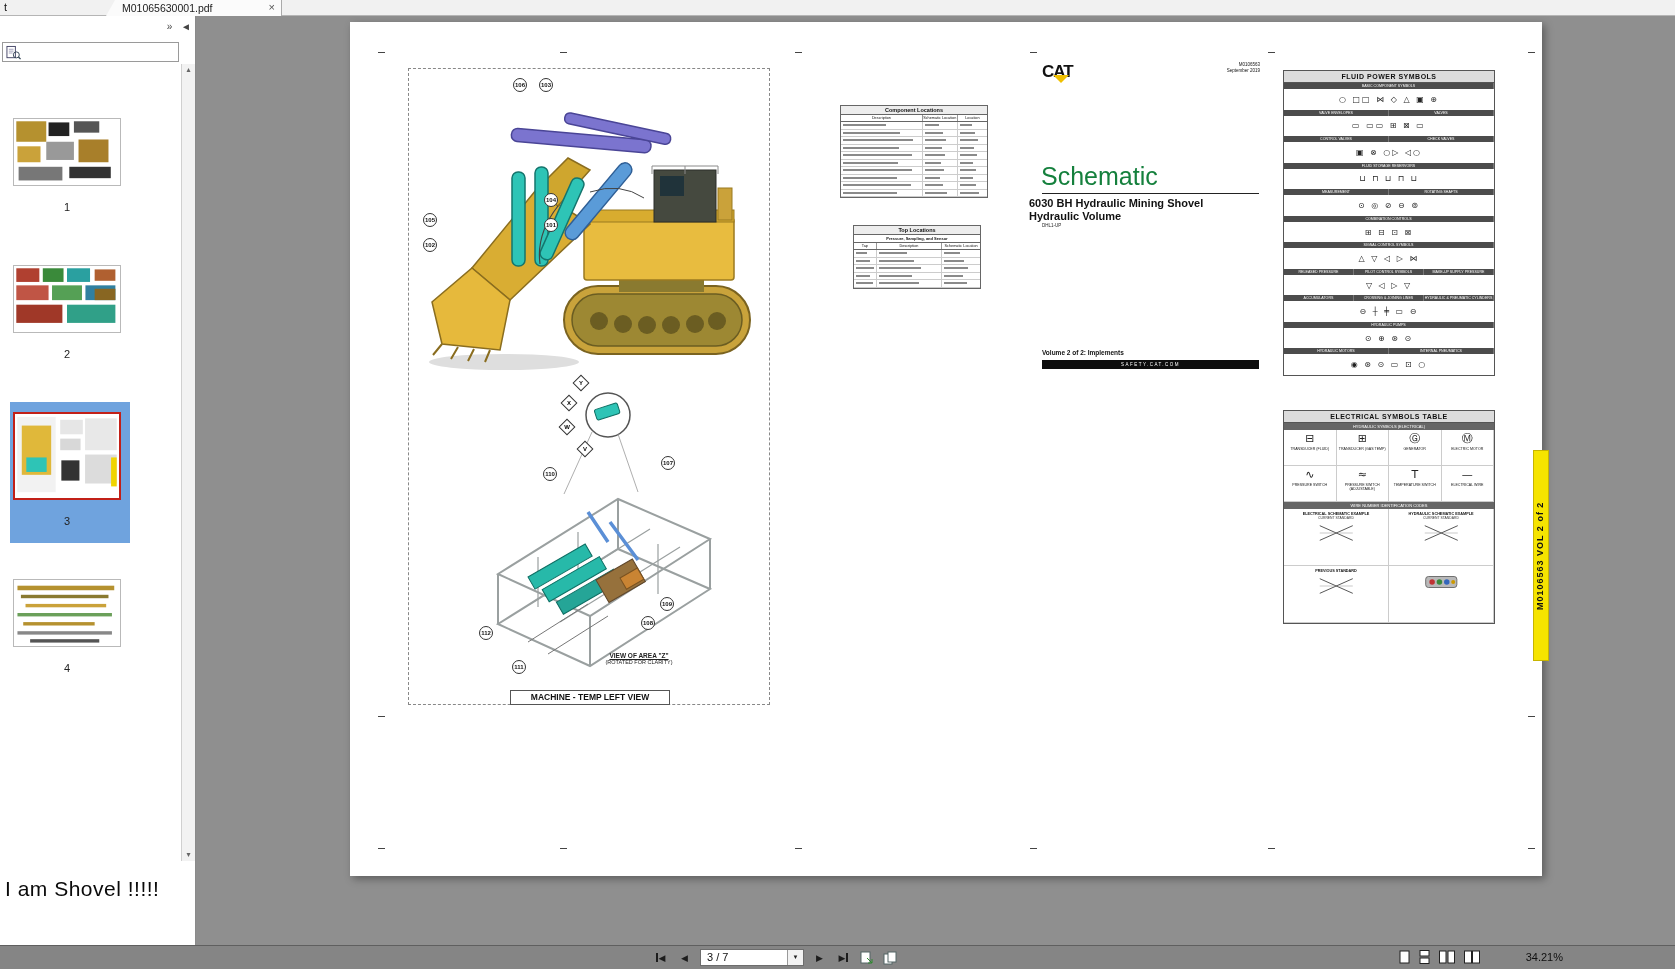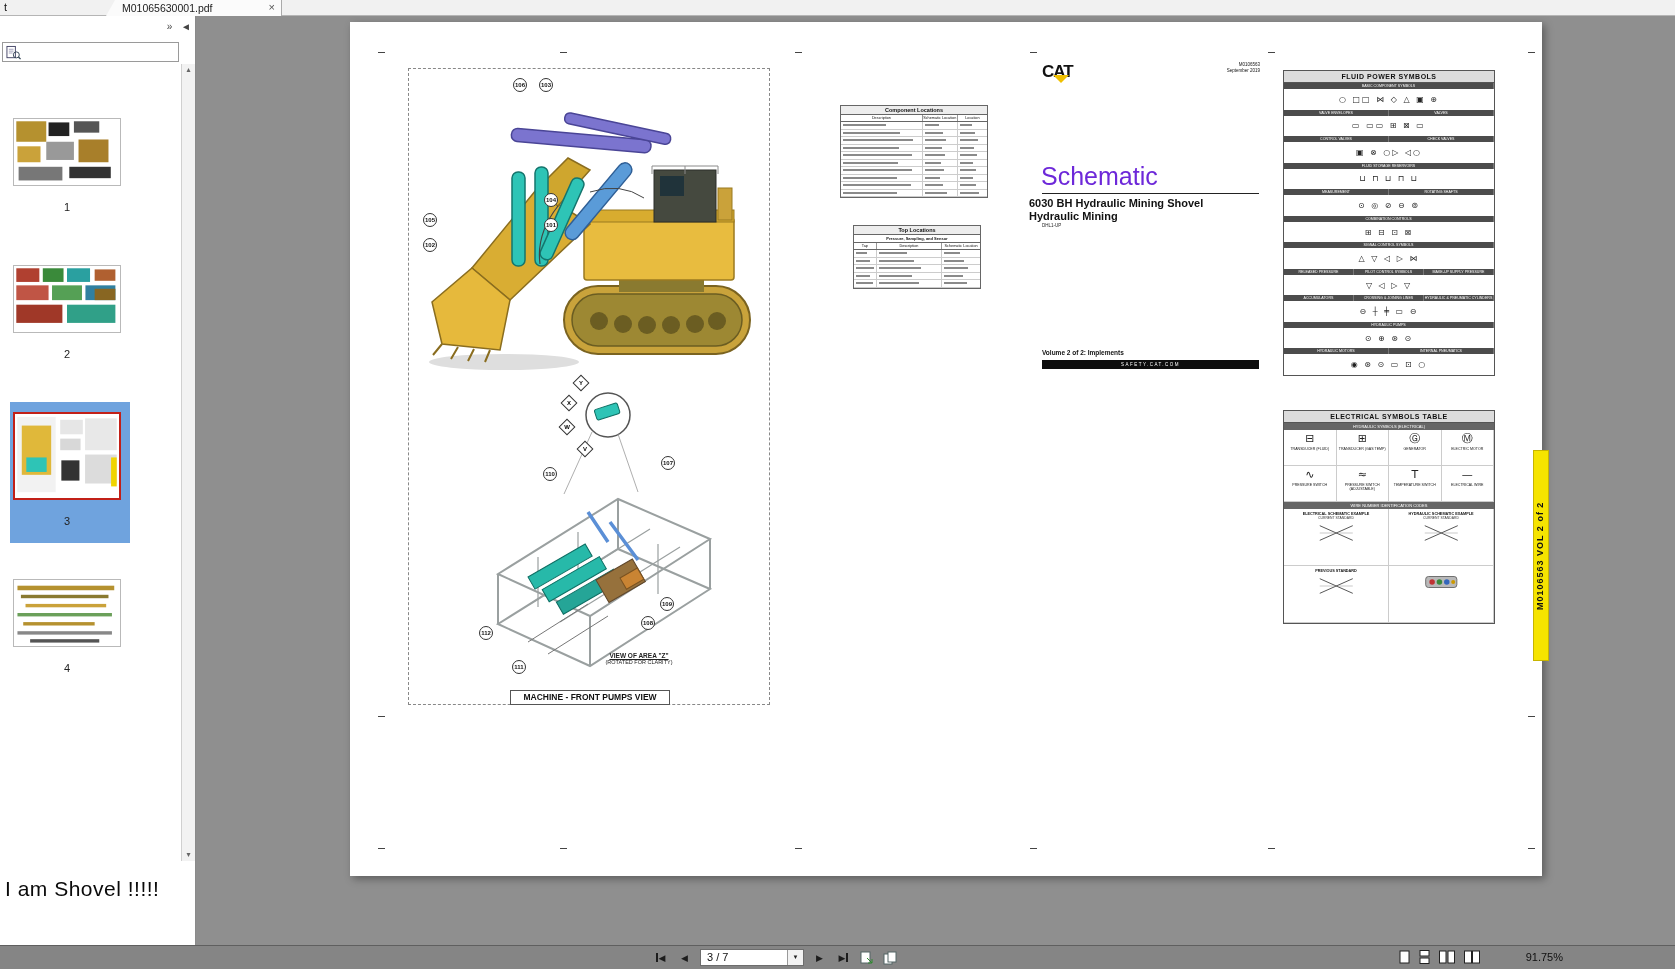--- a/index.html
+++ b/index.html
@@ -58,21 +58,21 @@
   .mt-head div{font-size:3.8px;text-align:center;border-right:1px solid #999;padding:1px 0;color:#111;box-sizing:border-box;overflow:hidden;}
   .trow{display:flex;border-bottom:1px solid #ccc;height:6.5px;align-items:center;}
   .tcell{border-right:1px solid #ccc;height:100%;display:flex;align-items:center;padding-left:2px;box-sizing:border-box;}
   .tbar{height:2px;background:#8a8a8a;}
 
   
   #cat-logo{position:absolute;left:692px;top:40px;width:44px;height:24px;}
   #cat-logo .cat-text{font-size:17px;font-weight:bold;color:#111;letter-spacing:-1px;}
   #cat-logo .cat-tri{position:absolute;left:11px;top:13px;width:0;height:0;border-left:8px solid transparent;border-right:8px solid transparent;border-top:8px solid #f0c000;}
   #doc-id{position:absolute;left:820px;top:40px;width:90px;text-align:right;font-size:4.5px;line-height:6px;color:#111;}
-  #schematic-title{position:absolute;left:691px;top:140px;font-size:25px;color:#6d28d9;}
+  #schematic-title{position:absolute;left:691px;top:140px;font-size:25px;color:#15803d;}
   #title-rule{position:absolute;left:692px;top:171px;width:217px;height:1px;background:#222;}
   #model-lines{position:absolute;left:679px;top:175px;font-size:11px;font-weight:bold;line-height:12.5px;color:#111;}
   #serial{position:absolute;left:692px;top:201px;font-size:4.5px;color:#222;}
   #volume{position:absolute;left:692px;top:327px;font-size:6.5px;font-weight:bold;color:#111;}
   #safety-bar{position:absolute;left:692px;top:338px;width:217px;height:9px;background:#0d0d0d;color:#fff;font-size:4.5px;letter-spacing:1.5px;text-align:center;line-height:9px;}
 
   
   .symtable{position:absolute;border:1px solid #555;background:#fff;box-sizing:border-box;display:flex;flex-direction:column;}
   #fluid-table{left:933px;top:48px;width:212px;height:306px;}
   #elec-table{left:933px;top:388px;width:212px;height:214px;}
@@ -265,21 +265,21 @@
       <rect x="128" y="208" width="42" height="26" fill="#96713c" stroke="#5f462a" transform="rotate(-30 128 208)"></rect>
       <rect x="152" y="206" width="20" height="13" fill="#c98433" stroke="#7a5220" transform="rotate(-30 152 206)"></rect>
       <path d="M142 150 l28 38 M120 140 l20 30" stroke="#5b8fd6" stroke-width="3.5" fill="none"></path>
       <path d="M60 270 l60 -38 M80 282 l60 -38" stroke="#777" stroke-width="1"></path>
     </svg>
 
     <div id="view-area">
       <div class="t1">VIEW OF AREA "Z"</div>
       <div class="t2">(ROTATED FOR CLARITY)</div>
     </div>
-    <div id="machine-caption">MACHINE - FRONT PUMPS VIEW</div>
+    <div id="machine-caption">MACHINE - TEMP LEFT VIEW</div>
 
     <div id="comp-table" class="minitable">
       <div class="mt-title">Component Locations</div>
       <div class="mt-head" id="comp-head">
           <div style="width: 56%;">Description</div>
           <div style="width: 24%;">Schematic Location</div>
           <div style="width: 20%; border-right: none;">Location</div>
         </div>
       <div id="comp-rows">
           <div class="trow">
@@ -467,21 +467,21 @@
       <span class="cat-tri"></span>
     </div>
     <div id="doc-id">
       <div>M0106563</div>
       <div>September 2019</div>
     </div>
     <div id="schematic-title">Schematic</div>
     <div id="title-rule"></div>
     <div id="model-lines">
       <div>6030 BH Hydraulic Mining Shovel</div>
-      <div>Hydraulic Mining</div>
+      <div>Hydraulic Volume</div>
     </div>
     <div id="serial">DHL1-UP</div>
     <div id="volume">Volume 2 of 2: Implements</div>
     <div id="safety-bar">SAFETY.CAT.COM</div>
 
     <div id="fluid-table" class="symtable">
       <div class="sym-title">FLUID POWER SYMBOLS</div>
       <div id="fluid-sections">
           <div class="sec-head">
             <div>BASIC COMPONENT SYMBOLS</div>
@@ -696,14 +696,14 @@
     <svg width="16" height="14" viewBox="0 0 16 14">
         <rect x="0.5" y="1" width="6.5" height="12" fill="#fff" stroke="#222"></rect>
         <rect x="9" y="1" width="6.5" height="12" fill="#fff" stroke="#222"></rect>
       </svg>
     <svg width="16" height="14" viewBox="0 0 16 14">
         <rect x="0.5" y="1" width="7" height="12" fill="#fff" stroke="#222"></rect>
         <rect x="8.5" y="1" width="7" height="12" fill="#fff" stroke="#222"></rect>
         <line x1="8" y1="1" x2="8" y2="13" stroke="#222"></line>
       </svg>
   </div>
-  <div id="zoom">91.75%</div>
+  <div id="zoom">34.21%</div>
 </div>
 
 </body></html>

